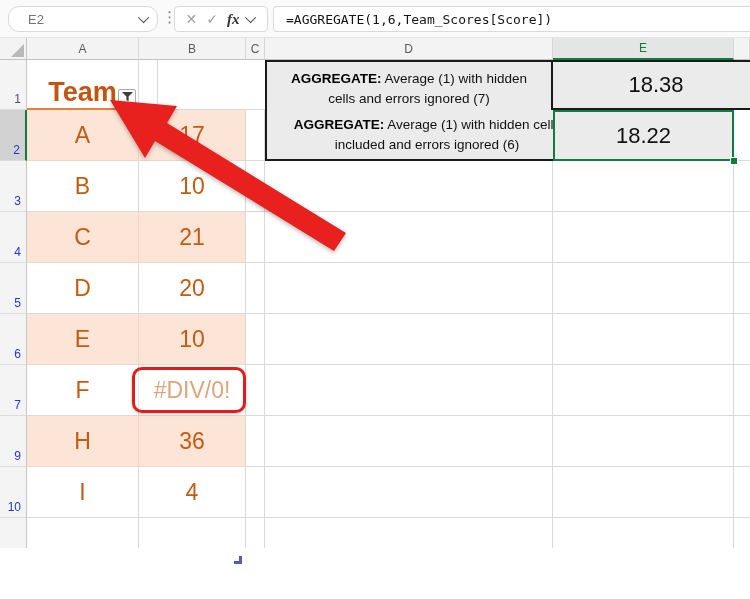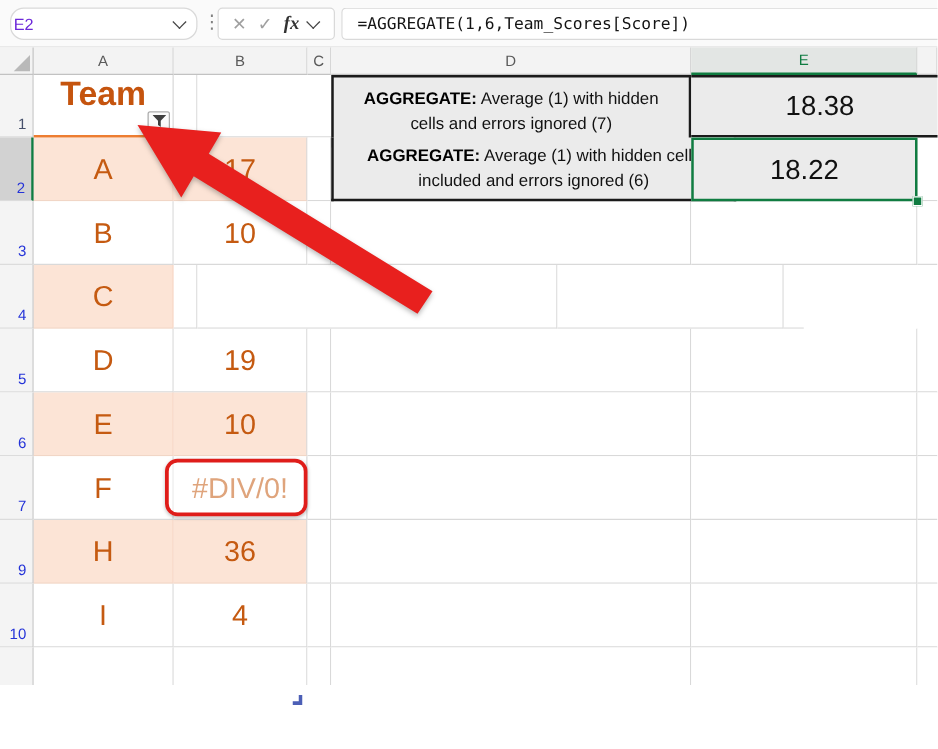--- a/index.html
+++ b/index.html
@@ -4,22 +4,22 @@
 <style>
   * { margin:0; padding:0; box-sizing:border-box; }
   html,body { width:750px; height:599px; overflow:hidden; background:#fff;
               font-family:"Liberation Sans", sans-serif; }
 
   
   .fbar { height:38px; background:#FAFAFA; border-bottom:1px solid #E4E4E4;
           display:flex; align-items:center; position:relative; }
   .name-box { position:absolute; left:8px; top:6px; width:150px; height:26px;
               background:#fff; border:1px solid #D9D9D9; border-radius:11px;
-              display:flex; align-items:center; padding:0 8px 0 2px;
-              font-size:13px; color:#6d28d9; justify-content:space-between; }
+              display:flex; align-items:center; padding:0 8px 0 19px;
+              font-size:13px; color:#737373; justify-content:space-between; }
   .chev { width:8px; height:8px; border-left:1.6px solid #444; border-bottom:1.6px solid #444;
           transform:rotate(-45deg) translateY(-2px); display:inline-block; }
   .grip { position:absolute; left:162px; top:8px; font-size:15px; color:#808080; letter-spacing:0; }
   .fx-group { position:absolute; left:174px; top:6px; width:94px; height:26px; background:#fff;
               border:1px solid #D9D9D9; border-radius:4px; display:flex; align-items:center;
               justify-content:space-around; padding:0 6px; }
   .fxbtn { border:none; background:transparent; font-size:14px; color:#A0A0A0; cursor:default;
            display:flex; align-items:center; font-family:"Liberation Sans",sans-serif; }
   .fxbtn.fx { font-family:Liberation Serif, serif; font-style:italic; font-weight:bold;
               font-size:15px; color:#333; }
@@ -49,21 +49,21 @@
         padding:0 5px 3px 0; font-size:12px; color:#2433D8; }
   .rh-1 { color:#46506B; }
   .rh-sel { background:#D2D2D2; border-right:2px solid #107C41; }
 
   .c { background:#fff; border-right:1px solid #D9D9D9; border-bottom:1px solid #D9D9D9; }
   .cf { border-right:none; }
   .last .c, .last .rh { border-bottom:none; }
 
   .cell-txt { display:flex; align-items:center; justify-content:center;
               font-size:23px; color:#C55A11; }
-  .th { display:flex; align-items:flex-start; justify-content:center; font-weight:bold;
+  .th { display:flex; align-items:flex-end; justify-content:center; font-weight:bold;
         font-size:27px; color:#C5540E; border-bottom:2px solid #ED7D31; position:relative; }
   .band { background:#FCE4D6; border-bottom-color:#F1D6C6; }
   .band.ca { border-right-color:rgba(197,90,17,0.10); }
   .tbl-end { border-bottom:2px solid #ED7D31; }
 
   .hdr-btn { position:absolute; right:2px; bottom:3px; width:18px; height:16px;
              background:#FAFAFA; border:1px solid #ABABAB; border-radius:2px;
              display:flex; align-items:center; justify-content:center; }
 
   
@@ -164,30 +164,31 @@
     <div class="c cell-txt wB">10</div>
     <div class="c wC"></div>
     <div class="c wD"></div>
     <div class="c wE"></div>
     <div class="c cf wF"></div>
   </div>
 
   <div class="row r51">
     <div class="rh wRH">4</div>
     <div class="c cell-txt ca band wA">C</div>
+    <div class="c cell-txt band wB">21</div>
     <div class="c wC"></div>
     <div class="c wD"></div>
     <div class="c wE"></div>
     <div class="c cf wF"></div>
   </div>
 
   <div class="row r51">
     <div class="rh wRH">5</div>
     <div class="c cell-txt ca wA">D</div>
-    <div class="c cell-txt wB">19</div>
+    <div class="c cell-txt wB">20</div>
     <div class="c wC"></div>
     <div class="c wD"></div>
     <div class="c wE"></div>
     <div class="c cf wF"></div>
   </div>
 
   <div class="row r51">
     <div class="rh wRH">6</div>
     <div class="c cell-txt ca band wA">E</div>
     <div class="c cell-txt band wB">10</div>

